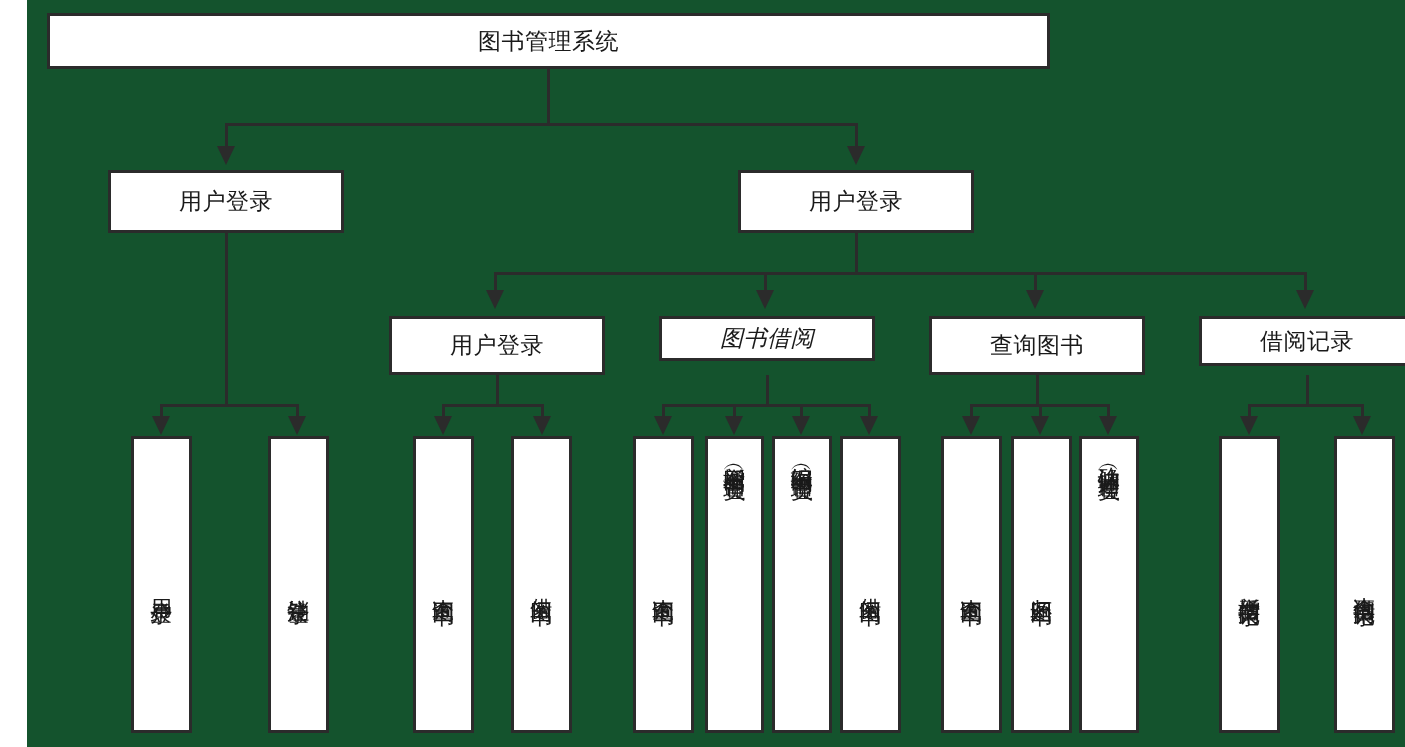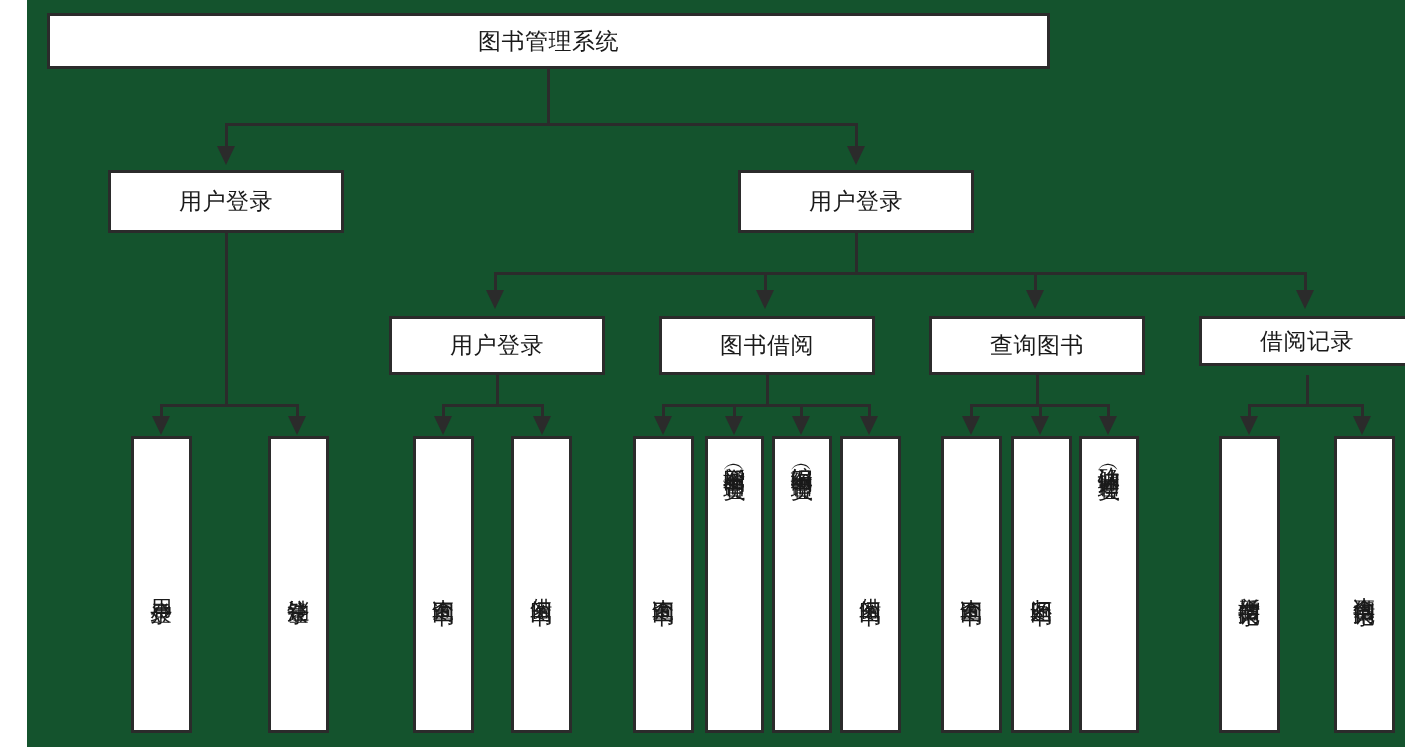--- a/index.html
+++ b/index.html
@@ -121,21 +121,21 @@
   <div class="edge-v" style="left:737px; top:272px; height:20px;"></div>
   <div class="arrow-down" style="left:729px; top:290px;"></div>
   <div class="edge-v" style="left:1007px; top:272px; height:20px;"></div>
   <div class="arrow-down" style="left:999px; top:290px;"></div>
   <div class="edge-v" style="left:1277px; top:272px; height:20px;"></div>
   <div class="arrow-down" style="left:1269px; top:290px;"></div>
 
   <div class="node" style="left:362px; top:316px; width:216px; height:59px;">
     <span class="node-label">用户登录</span>
   </div>
-  <div class="node" style="left:632px; top:316px; width:216px; height:59px;">
+  <div class="node" style="left:632px; top:316px; width:216px; height:45px;font-style:italic;">
     <span class="node-label">图书借阅</span>
   </div>
   <div class="node" style="left:902px; top:316px; width:216px; height:59px;">
     <span class="node-label">查询图书</span>
   </div>
   <div class="node" style="left:1172px; top:316px; width:216px; height:50px;">
     <span class="node-label">借阅记录</span>
   </div>
 
   <div class="edge-v" style="left:469px; top:375px; height:31px;"></div>

